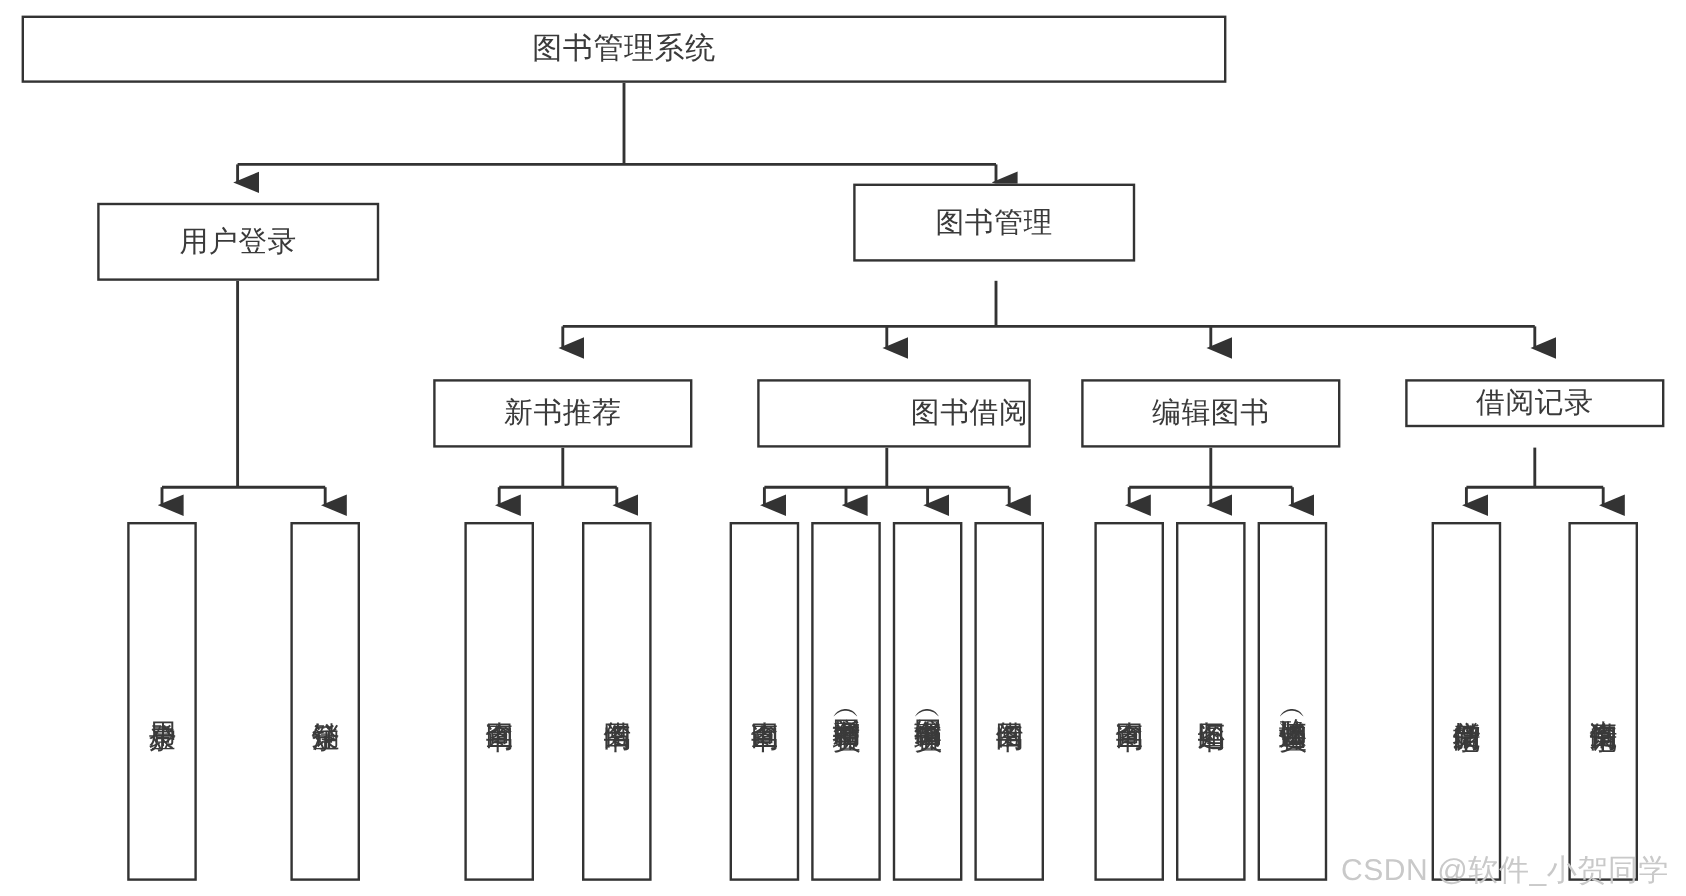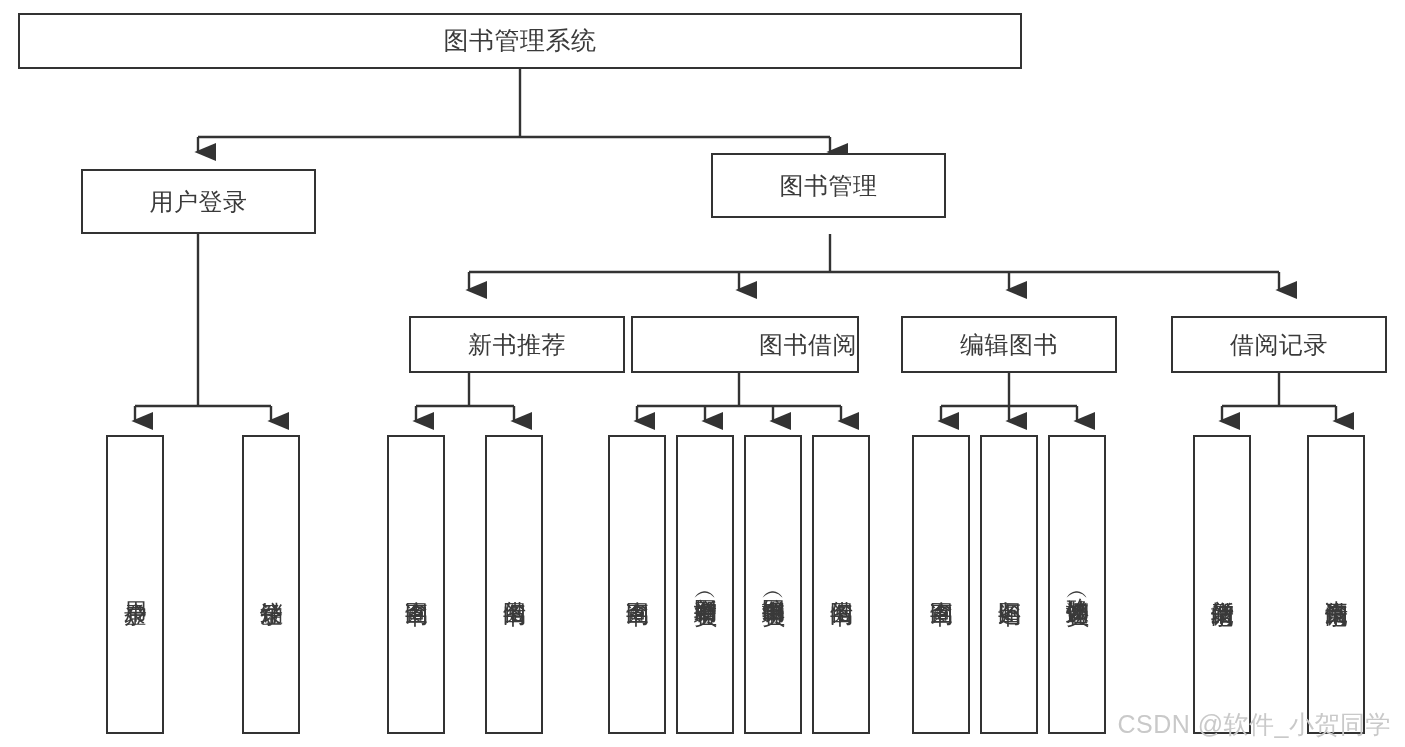--- a/index.html
+++ b/index.html
@@ -132,30 +132,30 @@
     <span>图书管理系统</span>
   </div>
 
   <div class="node node-h" style="left:81px; top:169px; width:235px; height:65px;">
     <span>用户登录</span>
   </div>
   <div class="node node-h" style="left:711px; top:153px; width:235px; height:65px;">
     <span>图书管理</span>
   </div>
 
-  <div class="node node-h" style="left:361px; top:316px; width:216px; height:57px;margin-left:48px;">
+  <div class="node node-h" style="left:361px; top:316px; width:216px; height:57px;">
     <span>新书推荐</span>
   </div>
   <div class="node node-h" style="left:631px; top:316px; width:228px; height:57px;justify-content:flex-end;">
     <span>图书借阅</span>
   </div>
   <div class="node node-h" style="left:901px; top:316px; width:216px; height:57px;">
     <span>编辑图书</span>
   </div>
-  <div class="node node-h" style="left:1171px; top:316px; width:216px; height:57px;">
+  <div class="node node-h" style="left:1171px; top:316px; width:216px; height:40px;">
     <span>借阅记录</span>
   </div>
 
   <div class="node node-v" style="left:106px; top:435px; width:58px; height:299px;">
     <span class="vlabel">用户登录</span>
   </div>
   <div class="node node-v" style="left:242px; top:435px; width:58px; height:299px;">
     <span class="vlabel">注销登录</span>
   </div>
 

